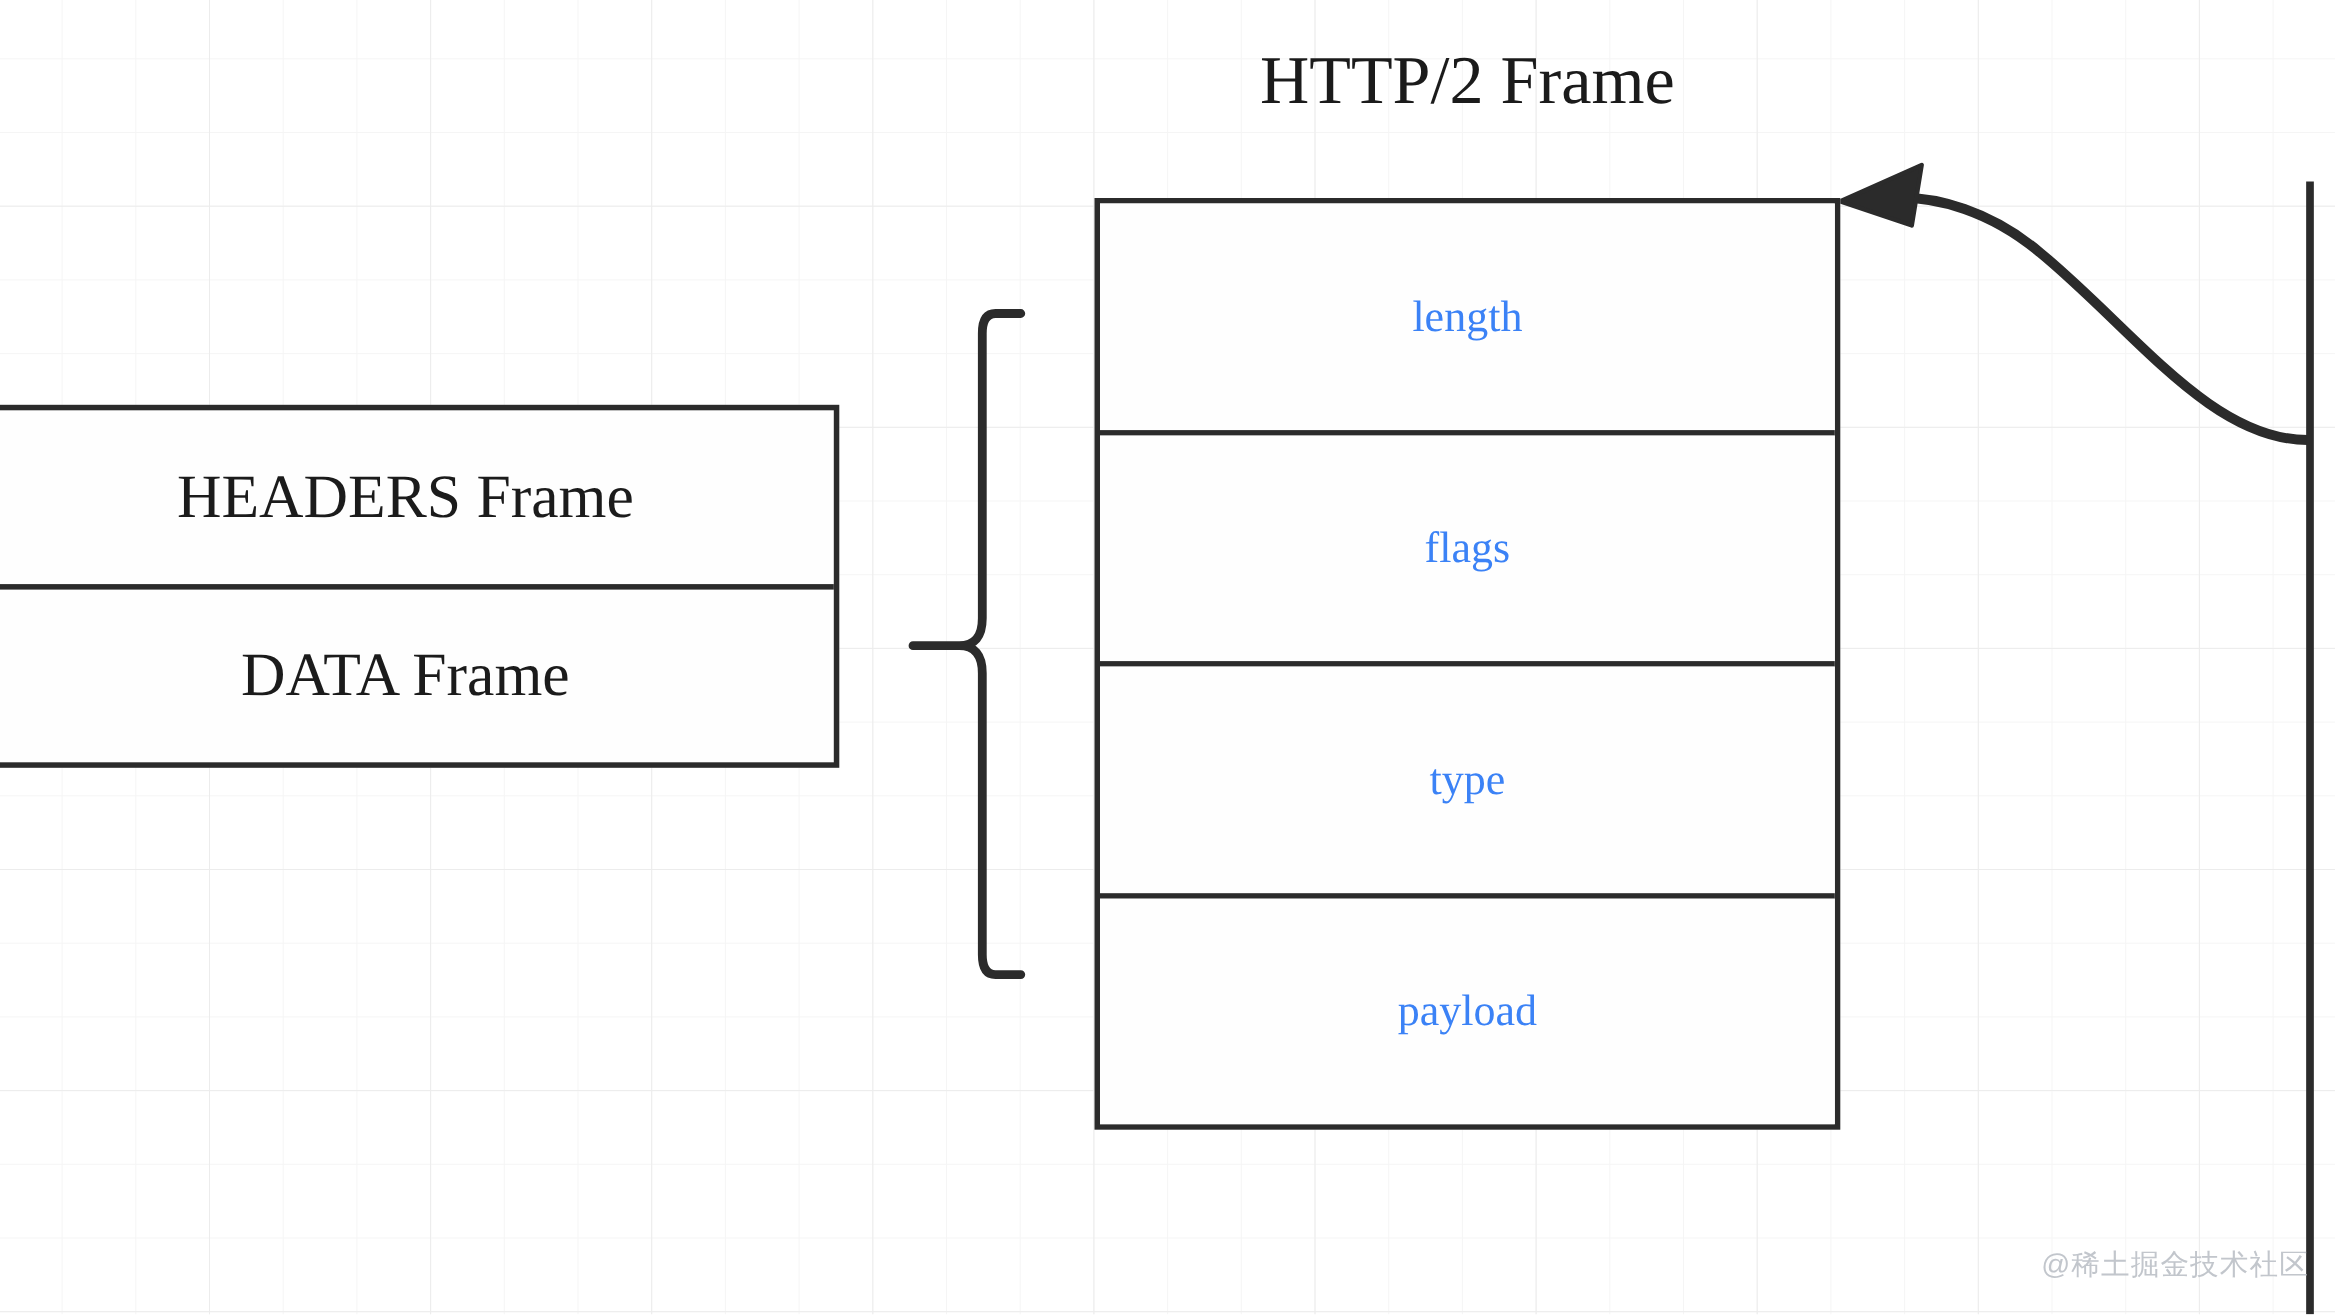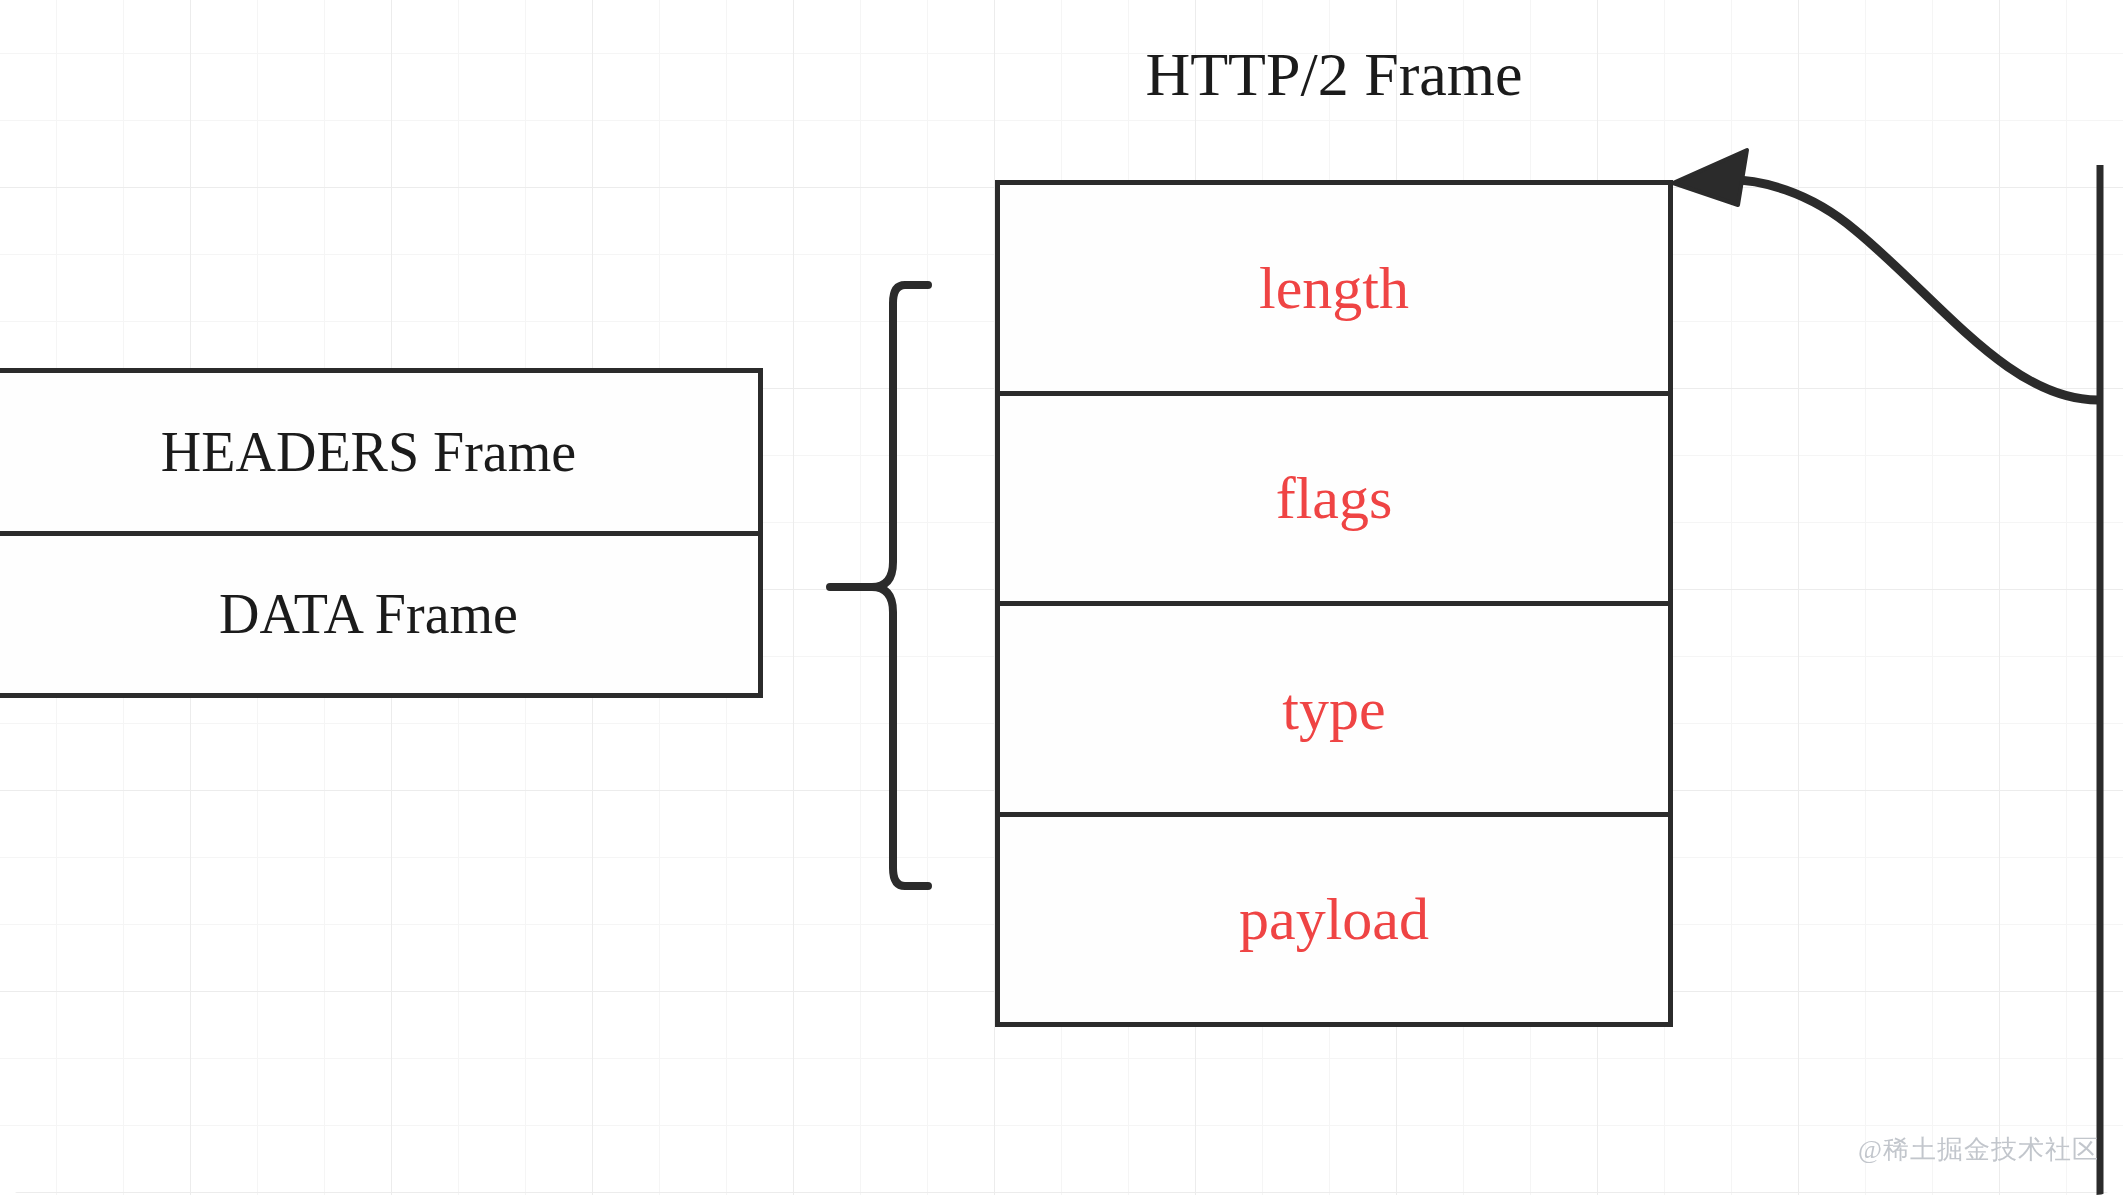--- a/index.html
+++ b/index.html
@@ -21,21 +21,20 @@
       linear-gradient(to right, #ececec 1px, transparent 1px),
       linear-gradient(to bottom, #ececec 1px, transparent 1px),
       linear-gradient(to right, #f5f5f5 1px, transparent 1px),
       linear-gradient(to bottom, #f5f5f5 1px, transparent 1px);
     background-size:
       201px 201px,
       201px 201px,
       67px 67px,
       67px 67px;
     background-position: -11px -14px, -11px -14px, -11px -14px, -11px -14px;
-    border-radius: 27px;
   }
 
   .diagram-svg {
     position: absolute;
     left: 0;
     top: 0;
     width: 2123px;
     height: 1195px;
     pointer-events: none;
   }
@@ -72,22 +71,22 @@
     align-items: center;
     justify-content: center;
     border-bottom: 5px solid #2b2b2b;
     box-sizing: border-box;
     background: #fefefe;
   }
   .frame-row:last-child {
     border-bottom: none;
   }
   .frame-row-label {
-    font-size: 60px;
-    color: #ef4444;
+    font-size: 40px;
+    color: #3b82f6;
     line-height: 1;
     white-space: nowrap;
   }
 
   
   .left-box {
     position: absolute;
     left: -58px;
     top: 368px;
     width: 821px;
@@ -117,21 +116,21 @@
     margin-left: 32px;
   }
 
   
   .watermark {
     position: absolute;
     right: 24px;
     bottom: 28px;
     font-size: 26px;
     color: #c2c6cc;
-    font-family: Liberation Serif, serif;
+    font-family: Liberation Sans, sans-serif;
     letter-spacing: 1px;
     white-space: nowrap;
     text-align: right;
   }
 </style>
 </head>
 <body>
 
 <div id="canvas">
 

